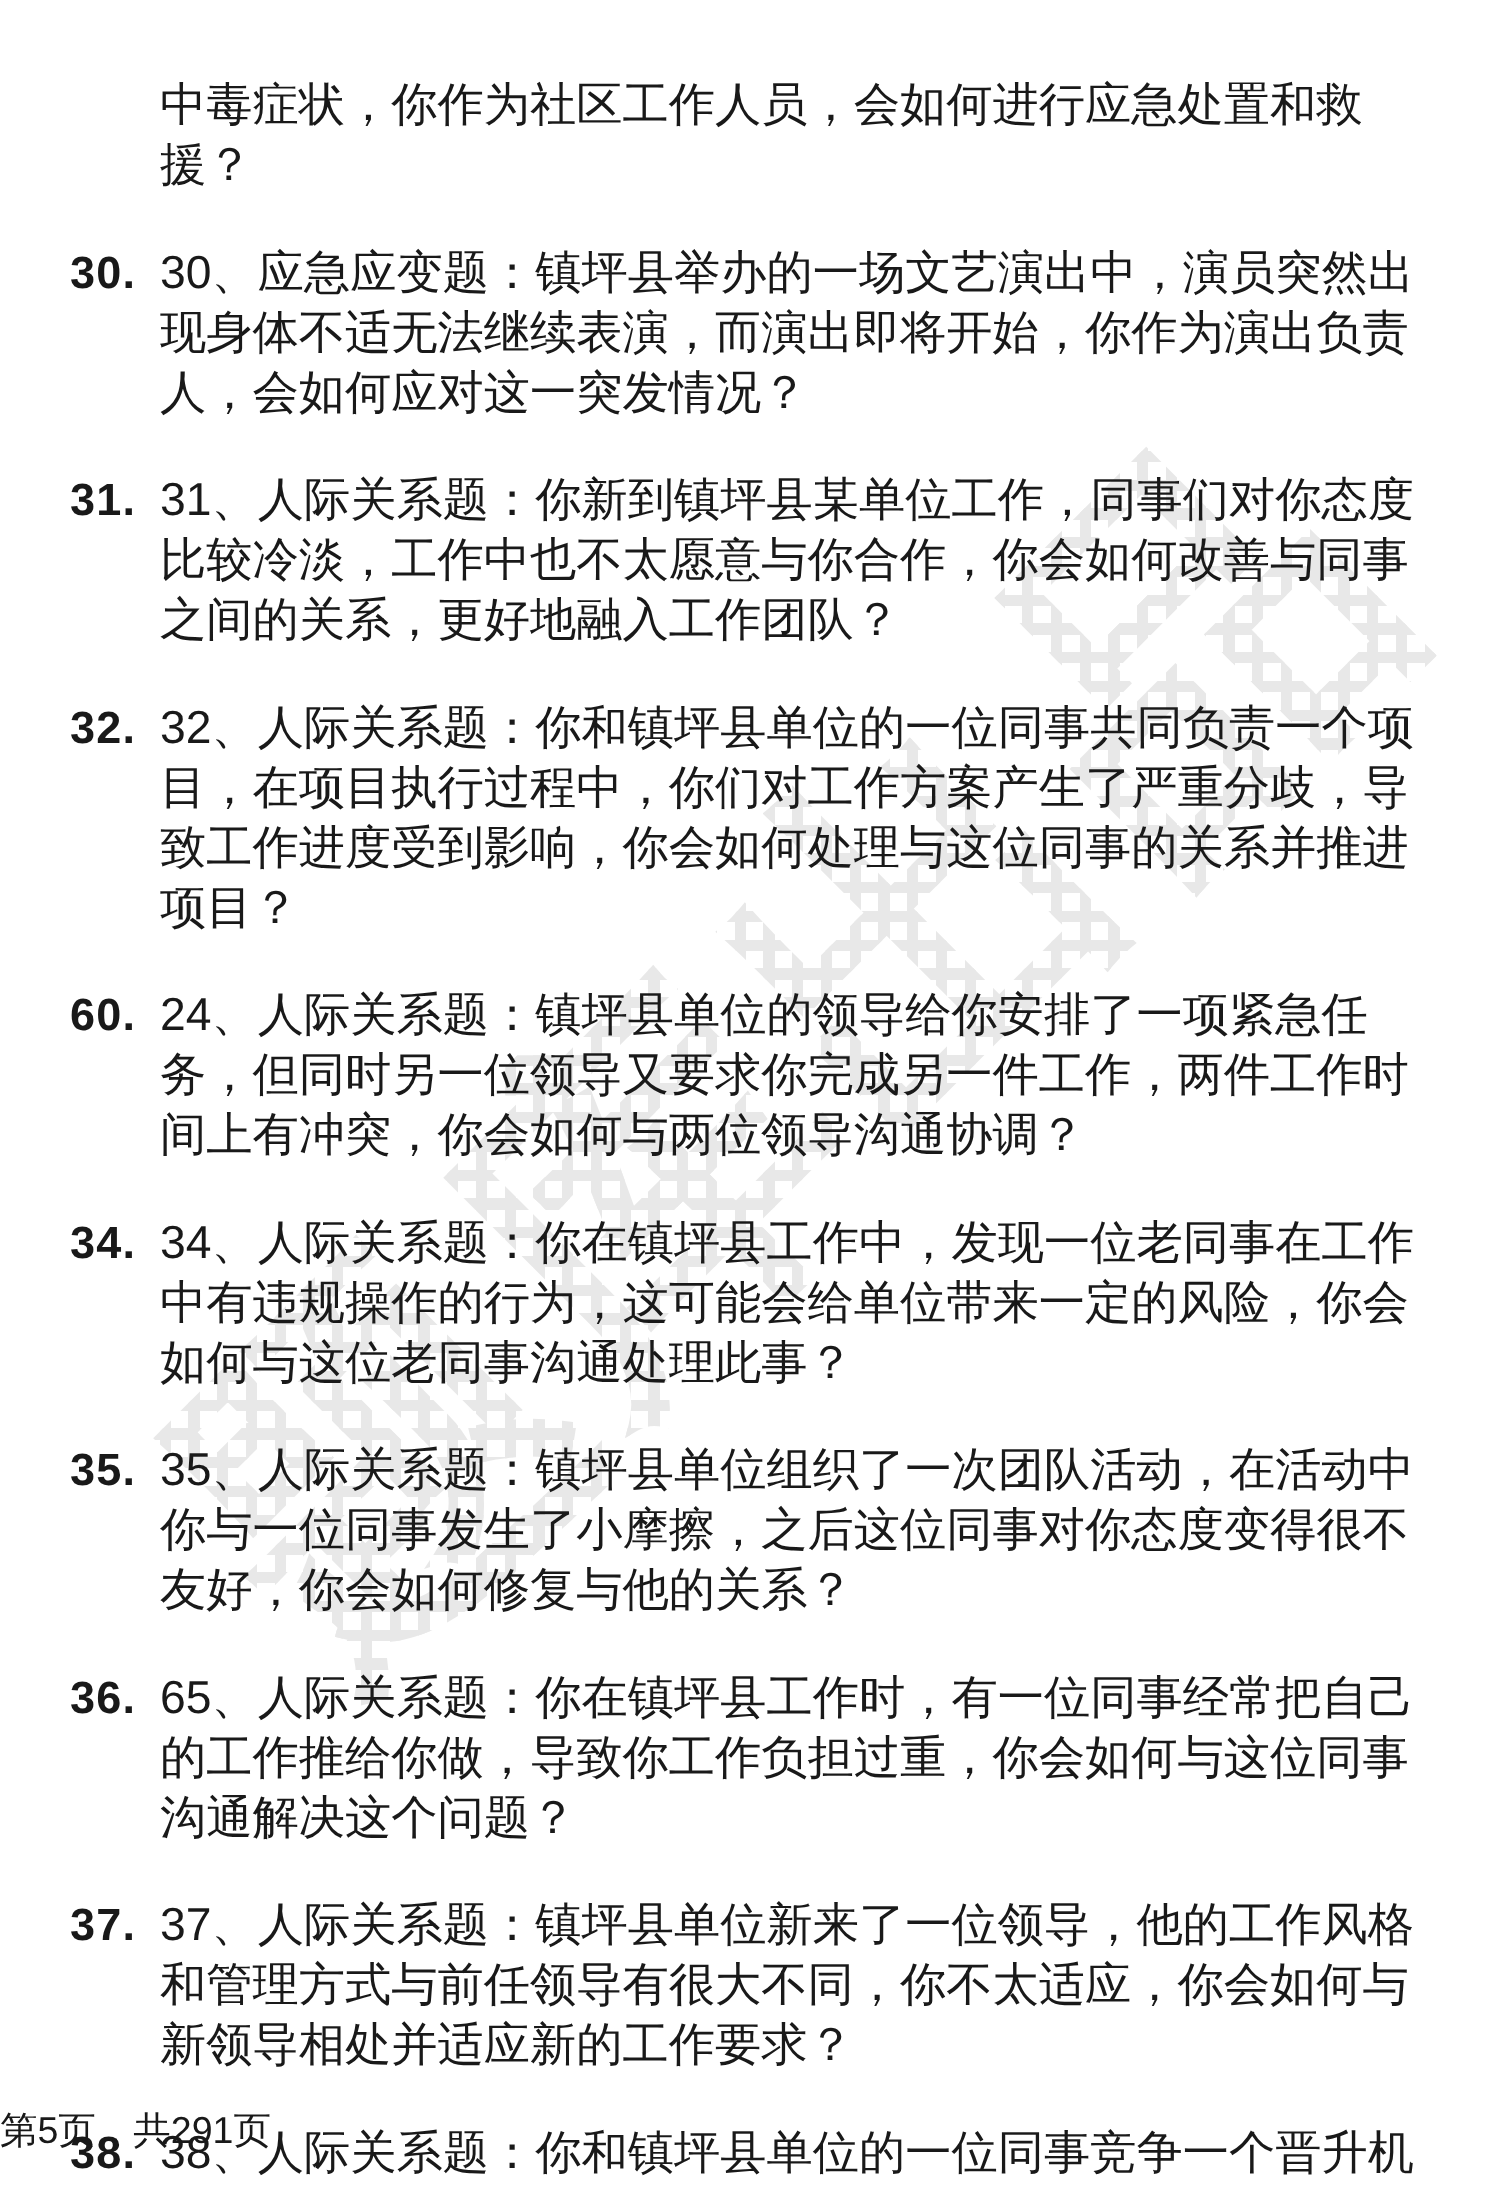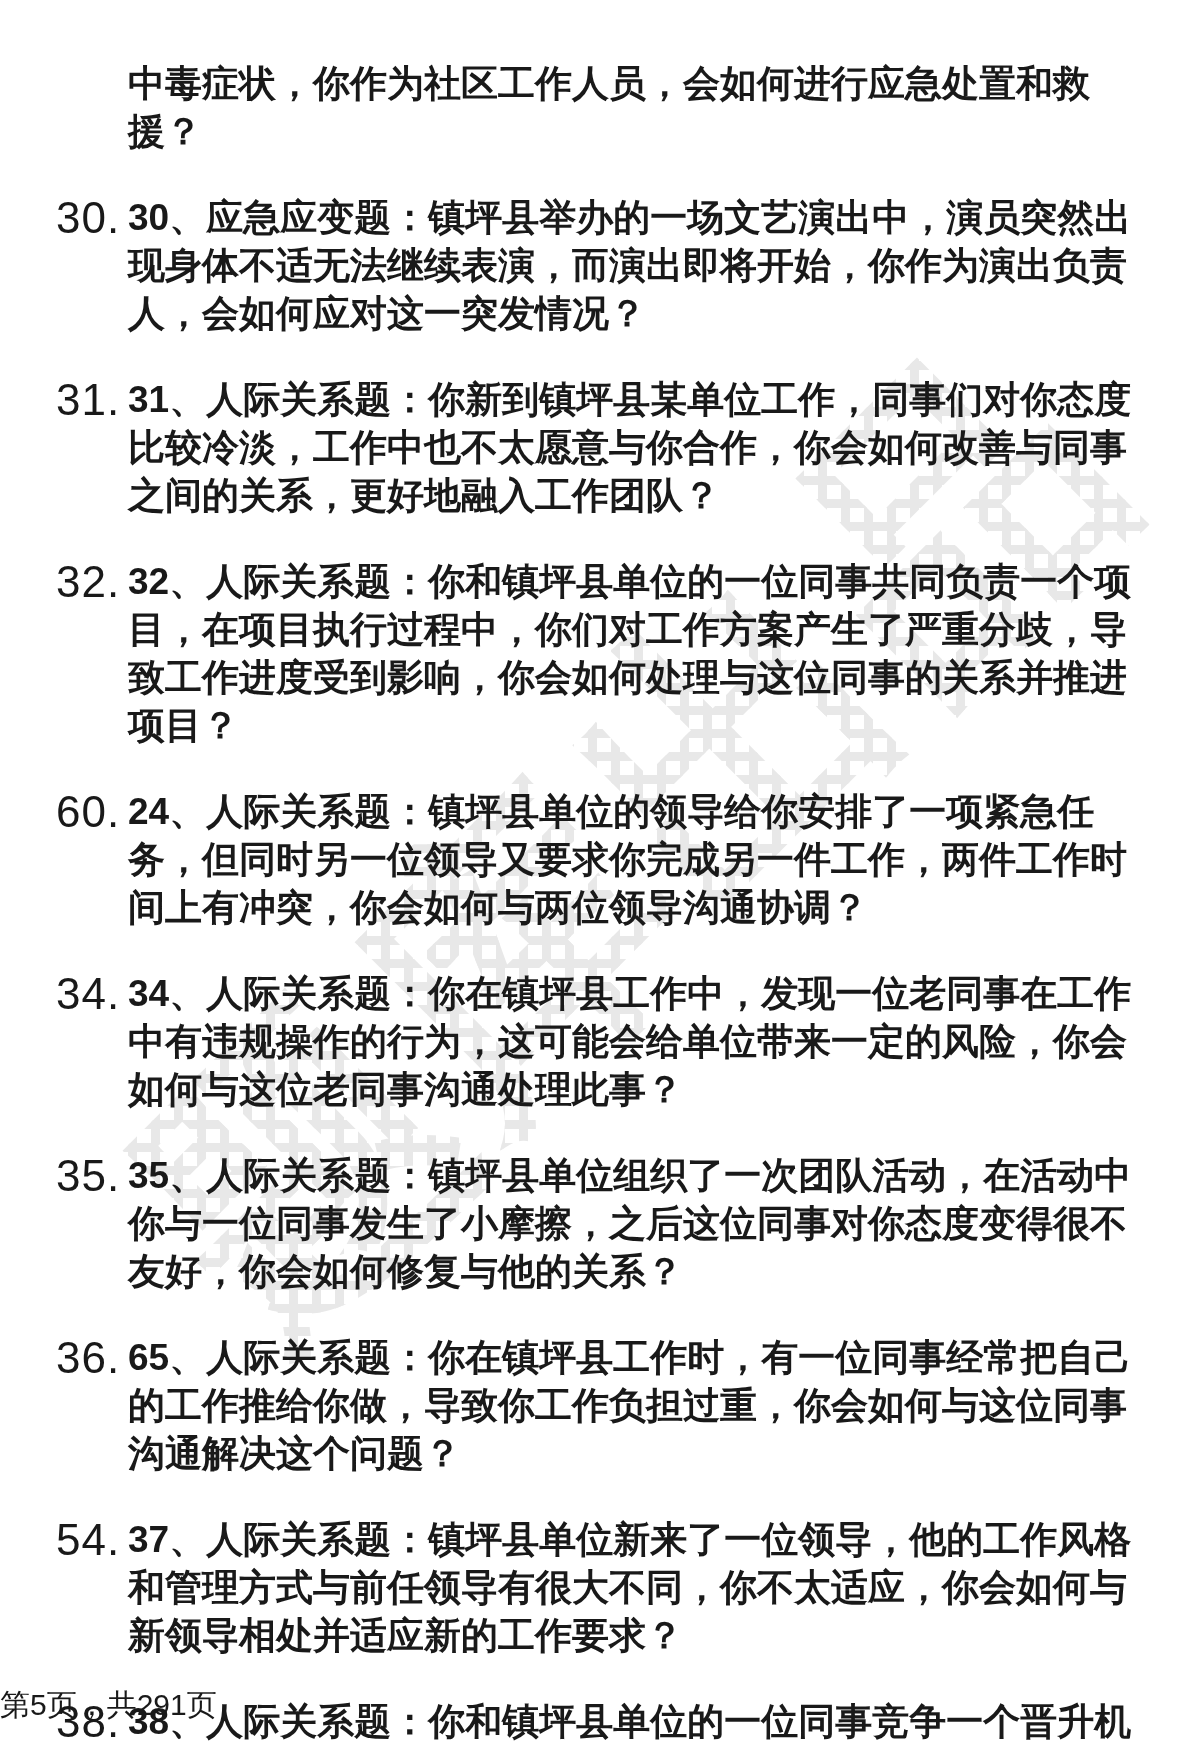--- a/index.html
+++ b/index.html
@@ -55,31 +55,31 @@
     padding: 60px 52px 0 56px;
     box-sizing: border-box;
   }
   .q-item {
     display: flex;
     align-items: flex-start;
     margin: 0 0 38px 0;
   }
   .q-num {
     flex: 0 0 72px;
-    font-size: 44px;
+    font-size: 36px;
     line-height: 48px;
-    font-weight: 400;
+    font-weight: 700;
     letter-spacing: 1px;
   }
   .q-text {
     flex: 1 1 auto;
     max-width: 1016px;
     font-size: 37px;
     line-height: 48px;
-    font-weight: 700;
+    font-weight: 400;
     text-align: left;
     word-break: break-all;
     overflow-wrap: anywhere;
   }
   
   .footer {
     position: absolute;
     left: 0;
     right: 0;
     top: 1686px;
@@ -133,21 +133,21 @@
       <div class="q-num">35.</div>
       <div class="q-text">35、人际关系题：镇坪县单位组织了一次团队活动，在活动中你与一位同事发生了小摩擦，之后这位同事对你态度变得很不友好，你会如何修复与他的关系？</div>
     </div>
 
     <div class="q-item">
       <div class="q-num">36.</div>
       <div class="q-text">65、人际关系题：你在镇坪县工作时，有一位同事经常把自己的工作推给你做，导致你工作负担过重，你会如何与这位同事沟通解决这个问题？</div>
     </div>
 
     <div class="q-item">
-      <div class="q-num">54.</div>
+      <div class="q-num">37.</div>
       <div class="q-text">37、人际关系题：镇坪县单位新来了一位领导，他的工作风格和管理方式与前任领导有很大不同，你不太适应，你会如何与新领导相处并适应新的工作要求？</div>
     </div>
 
     <div class="q-item">
       <div class="q-num">38.</div>
       <div class="q-text">38、人际关系题：你和镇坪县单位的一位同事竞争一个晋升机</div>
     </div>
 
   </div>
 

